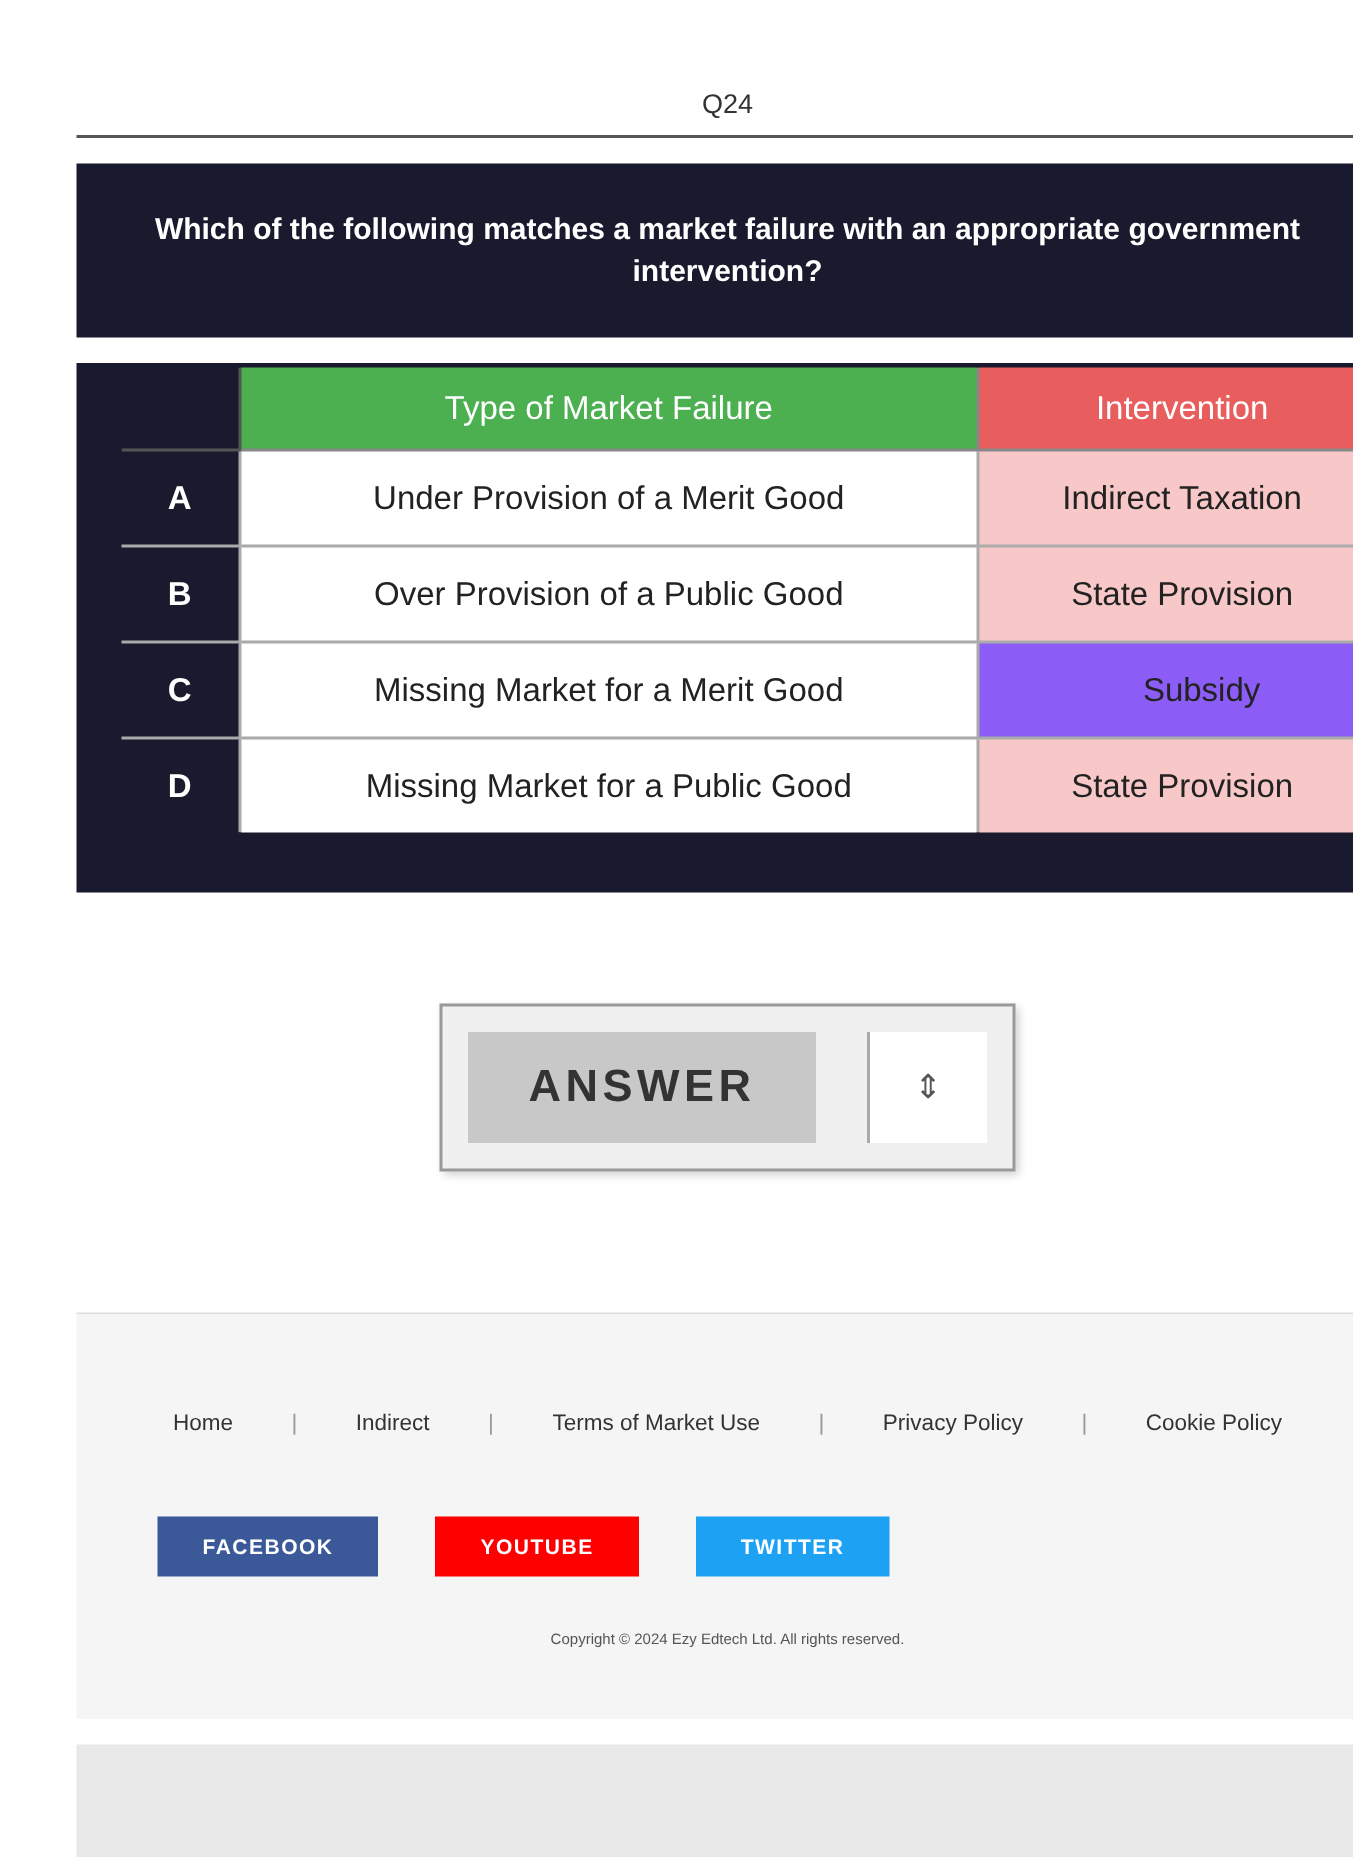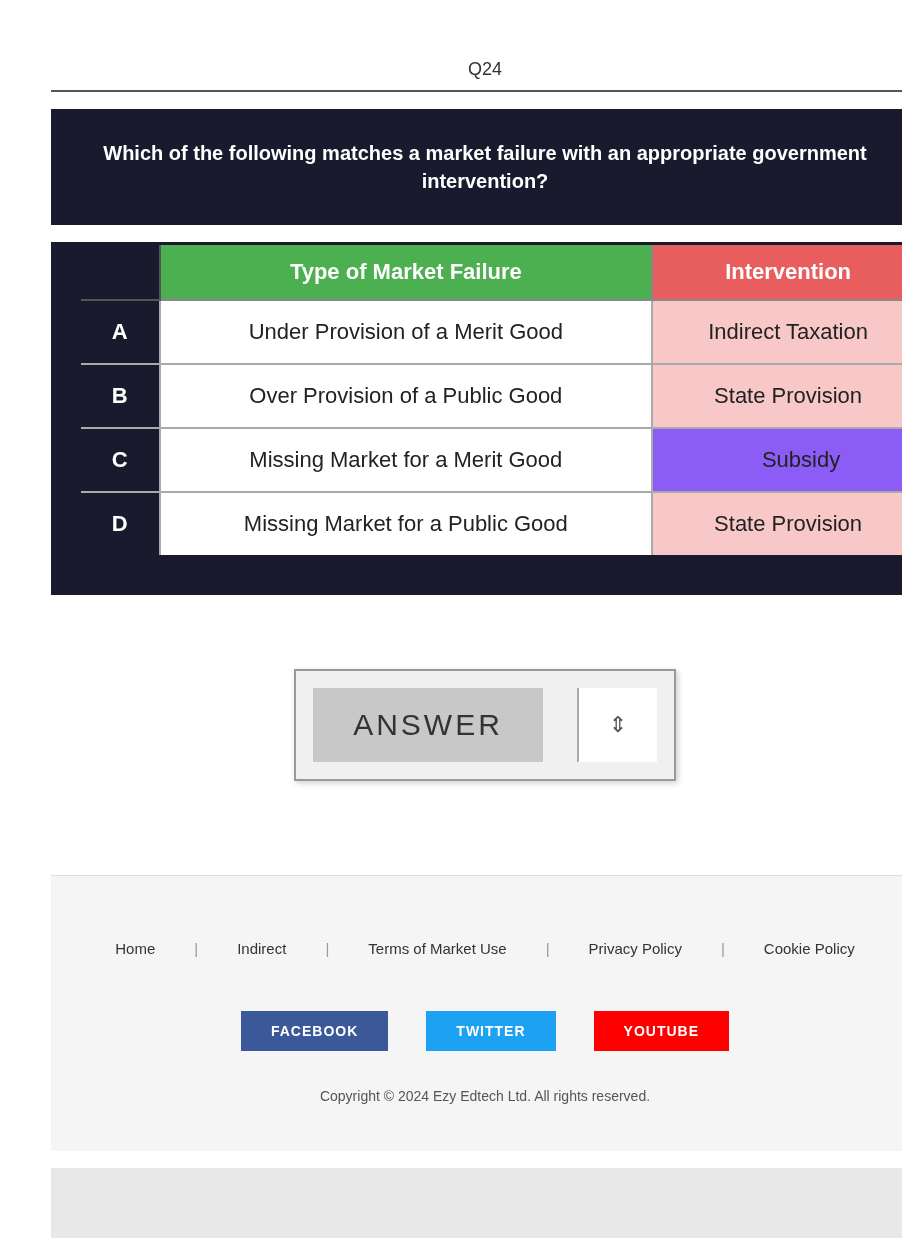--- a/index.html
+++ b/index.html
@@ -39,21 +39,21 @@
     .market-table {
       width: 100%;
       border-collapse: collapse;
       border: 3px solid #1a1a2e;
     }
 
     
     .market-table thead tr th {
       padding: 14px 20px;
       font-size: 22px;
-      font-weight: bold;
+      font-weight: normal;
       border: 2px solid #888;
     }
 
     .th-market {
       background: #4caf50;
       color: #fff;
       text-align: center;
     }
 
     .th-intervention {
@@ -107,21 +107,21 @@
       align-items: stretch;
       border: 2px solid #999;
       background: #f0f0f0;
       box-shadow: 2px 2px 6px rgba(0,0,0,0.2);
     }
 
     .answer-label {
       background: #c8c8c8;
       color: #333;
       font-size: 30px;
-      font-weight: normal;
+      font-weight: bold;
       letter-spacing: 3px;
       padding: 20px 40px;
       display: flex;
       align-items: center;
       justify-content: center;
     }
 
     .answer-spinner {
       background: #fff;
       border-left: 2px solid #aaa;
@@ -157,42 +157,42 @@
     }
 
     .footer-separator {
       color: #999;
       margin: 0 10px;
       font-size: 15px;
     }
 
     .social-buttons {
       display: flex;
-      justify-content: center;
+      justify-content: flex-start;
       gap: 4px;
       margin-bottom: 20px;
     }
 
     .social-btn {
       padding: 12px 30px;
       color: #fff;
       font-size: 14px;
       font-weight: bold;
       letter-spacing: 1px;
       border: none;
       cursor: pointer;
     }
 
     .social-btn.facebook { background: #3b5998; }
     .social-btn.twitter { background: #1da1f2; }
     .social-btn.youtube { background: #ff0000; }
 
     .copyright {
       text-align: center;
-      font-size: 14px;
+      font-size: 10px;
       color: #555;
     }
 
     
     .below-footer {
       background: #e8e8e8;
       height: 230px;
     }
   </style>
 </head>
@@ -253,19 +253,19 @@
       <span class="footer-separator">|</span>
       <a href="#" class="footer-link">Terms of Market Use</a>
       <span class="footer-separator">|</span>
       <a href="#" class="footer-link">Privacy Policy</a>
       <span class="footer-separator">|</span>
       <a href="#" class="footer-link">Cookie Policy</a>
     </div>
   <div class="social-buttons" id="social-buttons">
 
   <button class="social-btn facebook">FACEBOOK</button>
+      <button class="social-btn youtube">YOUTUBE</button>
       <button class="social-btn twitter">TWITTER</button>
-      <button class="social-btn youtube">YOUTUBE</button>
     </div>
   <div class="copyright">Copyright © 2024 Ezy Edtech Ltd. All rights reserved.</div>
 </div>
 
 <div class="below-footer"></div>
 
 </body></html>

